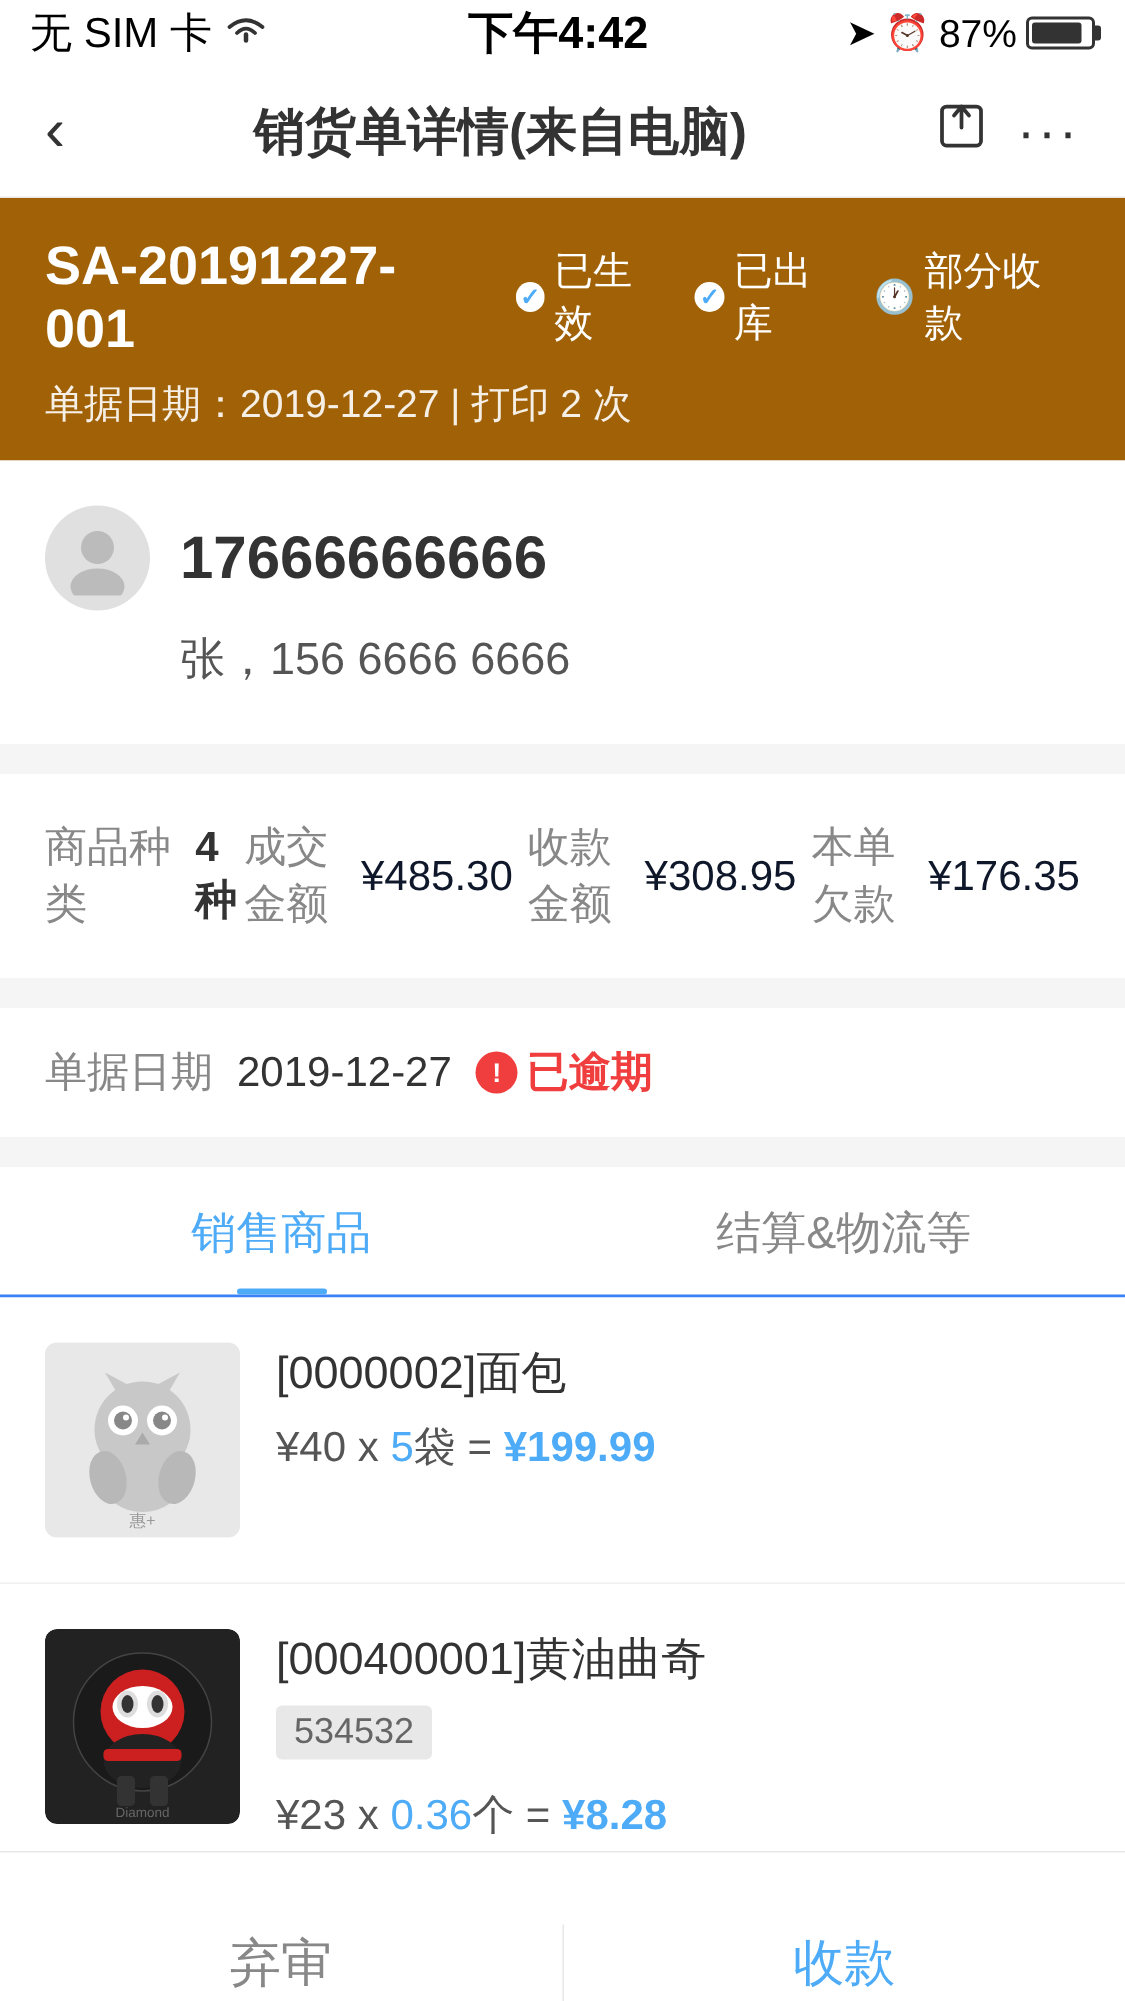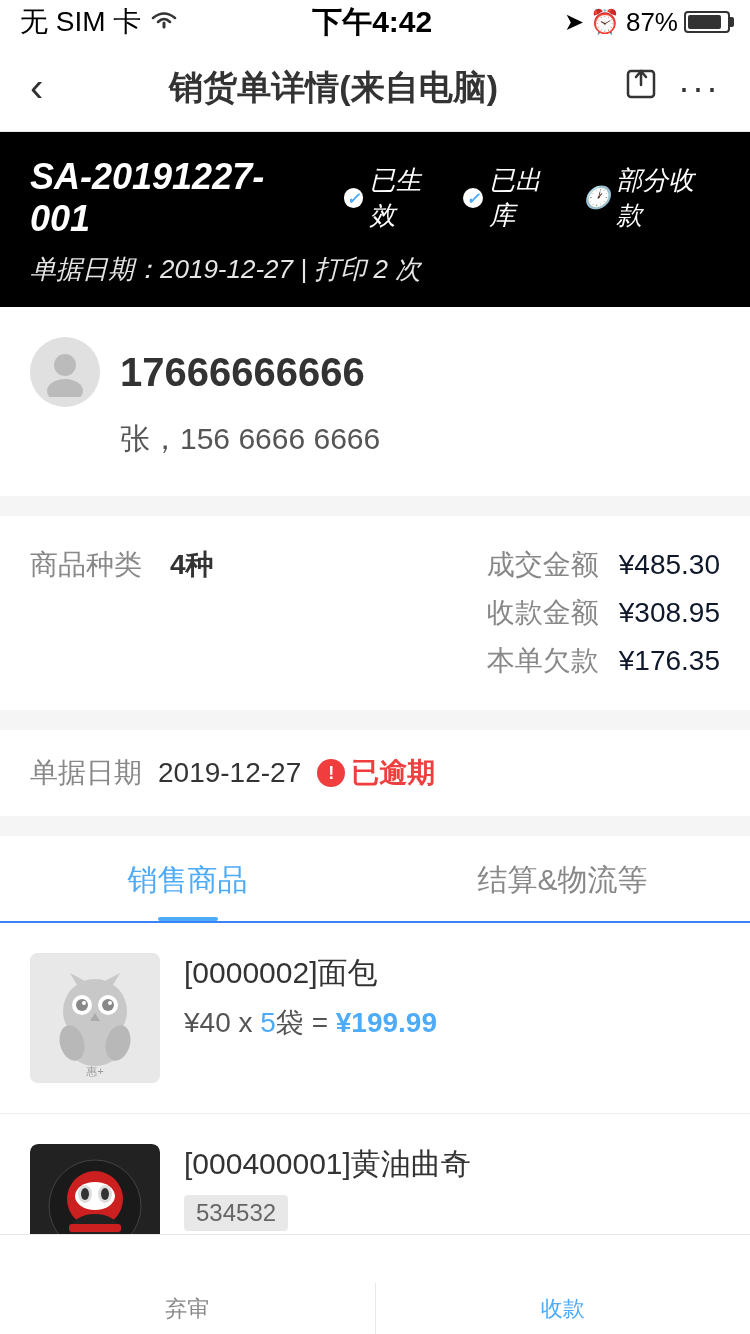--- a/index.html
+++ b/index.html
@@ -93,23 +93,22 @@
       gap: 20px;
     }
     .nav-icon {
       font-size: 32px;
       color: #333;
       cursor: pointer;
     }
 
     
     .order-header {
-      background: #000000;
+      background: #a16207;
       padding: 24px 30px 20px;
-      font-style: italic;
     }
     .order-id-row {
       display: flex;
       align-items: center;
       gap: 20px;
       margin-bottom: 12px;
     }
     .order-id {
       font-size: 36px;
       font-weight: 700;
@@ -207,34 +206,34 @@
       margin-bottom: 20px;
     }
     .stats-row {
       display: flex;
       justify-content: space-between;
       align-items: flex-start;
     }
     .stats-left {
       display: flex;
       align-items: center;
-      gap: 28px;
+      gap: 16px;
       font-size: 28px;
       color: #555;
     }
     .stats-label {
       color: #888;
     }
     .stats-value {
       color: #333;
       font-weight: 700;
     }
     .stats-right {
       display: flex;
-      flex-direction: column;
+      flex-direction: row;
       gap: 10px;
       align-items: flex-end;
     }
     .amount-row {
       display: flex;
       gap: 20px;
       font-size: 28px;
       align-items: center;
     }
     .amount-label {
@@ -380,21 +379,21 @@
       height: 100px;
       background: #fff;
       border-top: 1px solid #e8e8e8;
       display: flex;
     }
     .bottom-btn {
       flex: 1;
       display: flex;
       align-items: center;
       justify-content: center;
-      font-size: 22px;
+      font-size: 34px;
       cursor: pointer;
       border: none;
       background: none;
       margin-top: 48px;
     }
     .btn-cancel {
       color: #888;
       border-right: 1px solid #e8e8e8;
     }
     .btn-collect {

